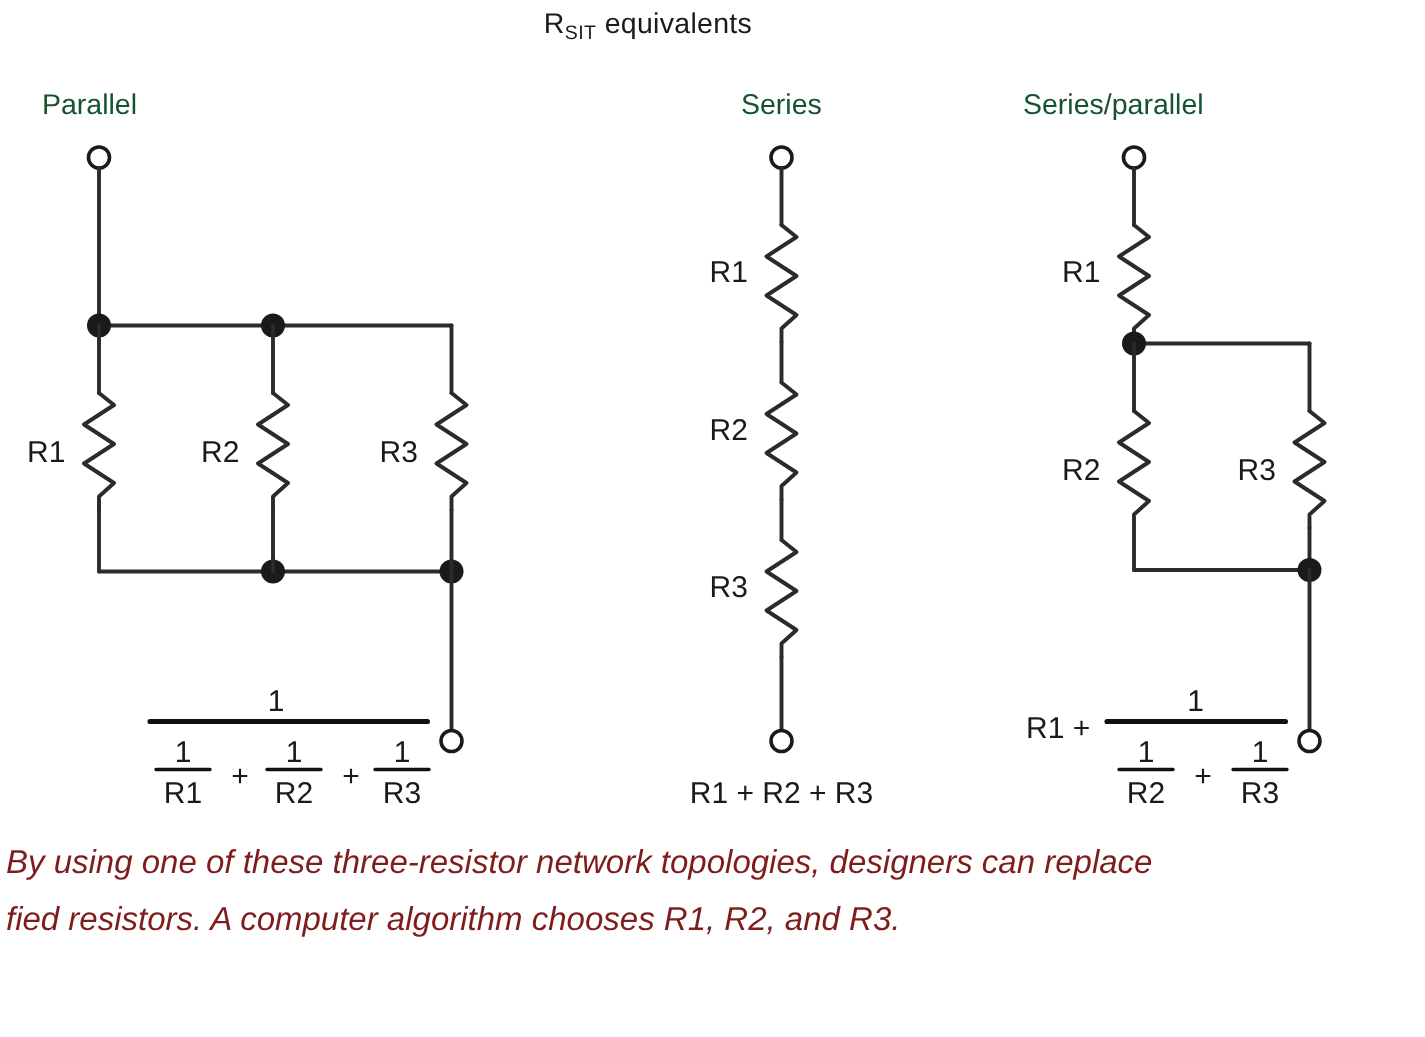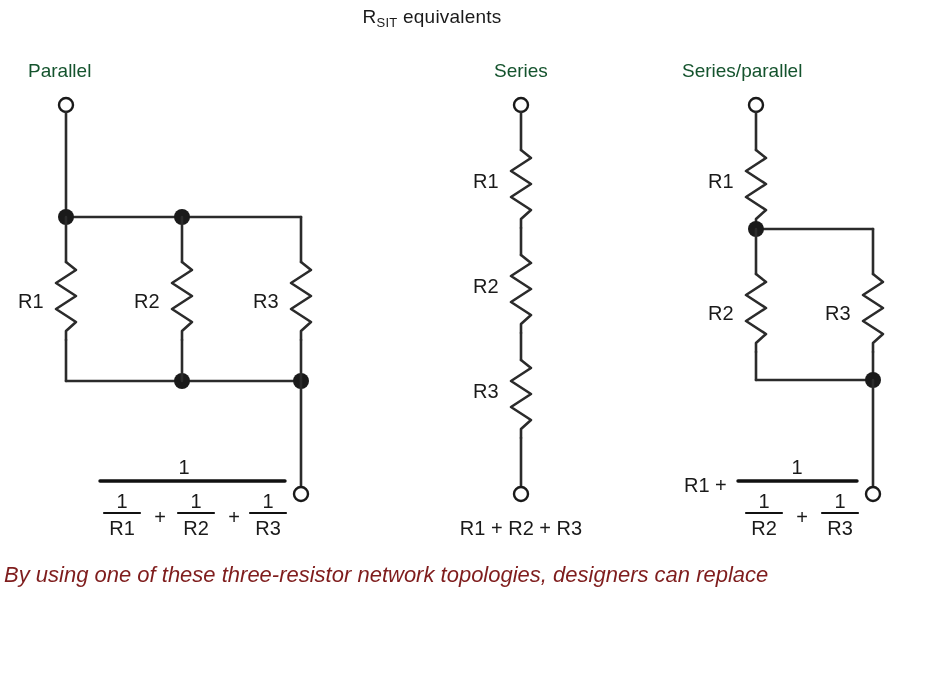--- a/index.html
+++ b/index.html
@@ -248,15 +248,16 @@
 
       <text class="eq" x="840" y="508" text-anchor="middle">1</text>
       <line class="bar bar-sub" x1="822" y1="513" x2="858" y2="513"></line>
       <text class="eq" x="840" y="535" text-anchor="middle">R3</text>
     </g>
 
   </svg>
 
   <div class="caption">
     <div>By using one of these three-resistor network topologies, designers can replace</div>
+    <div>fied resistors. A computer algorithm chooses R1, R2, and R3.</div>
   </div>
 
 </div>
 
 </body></html>

